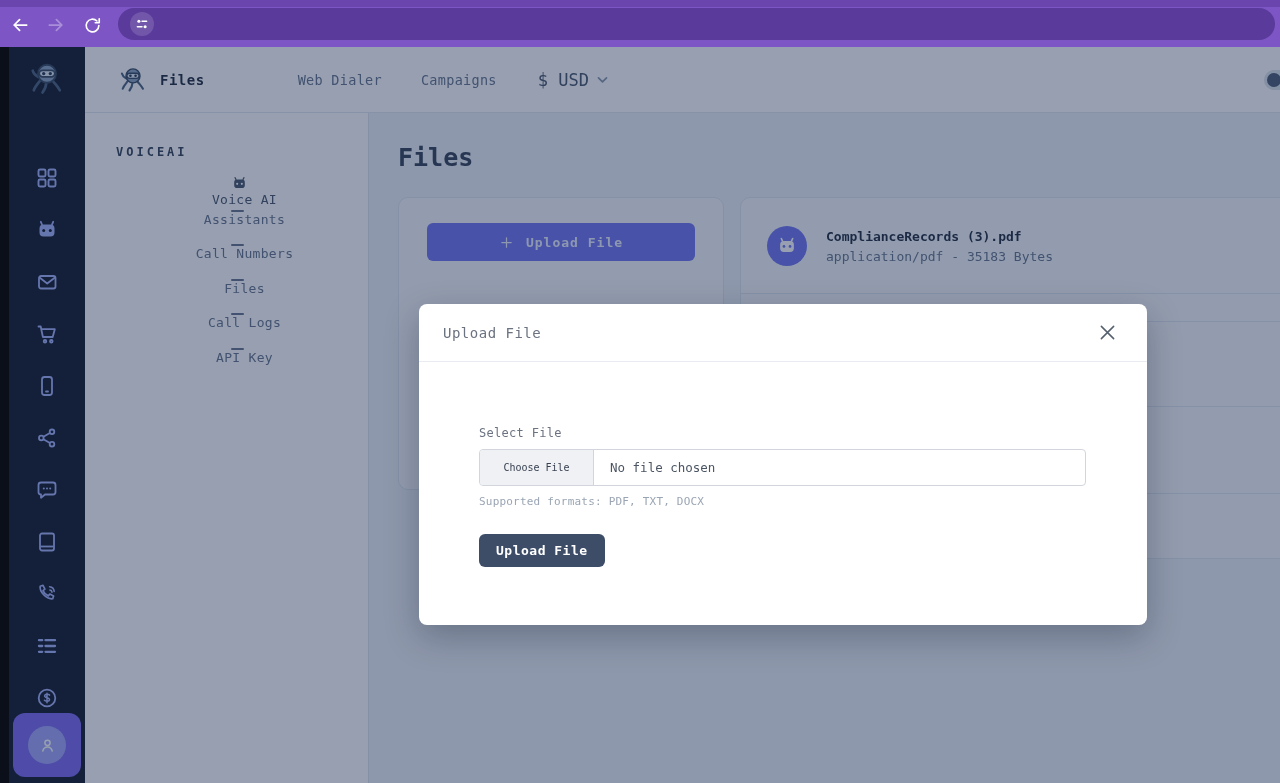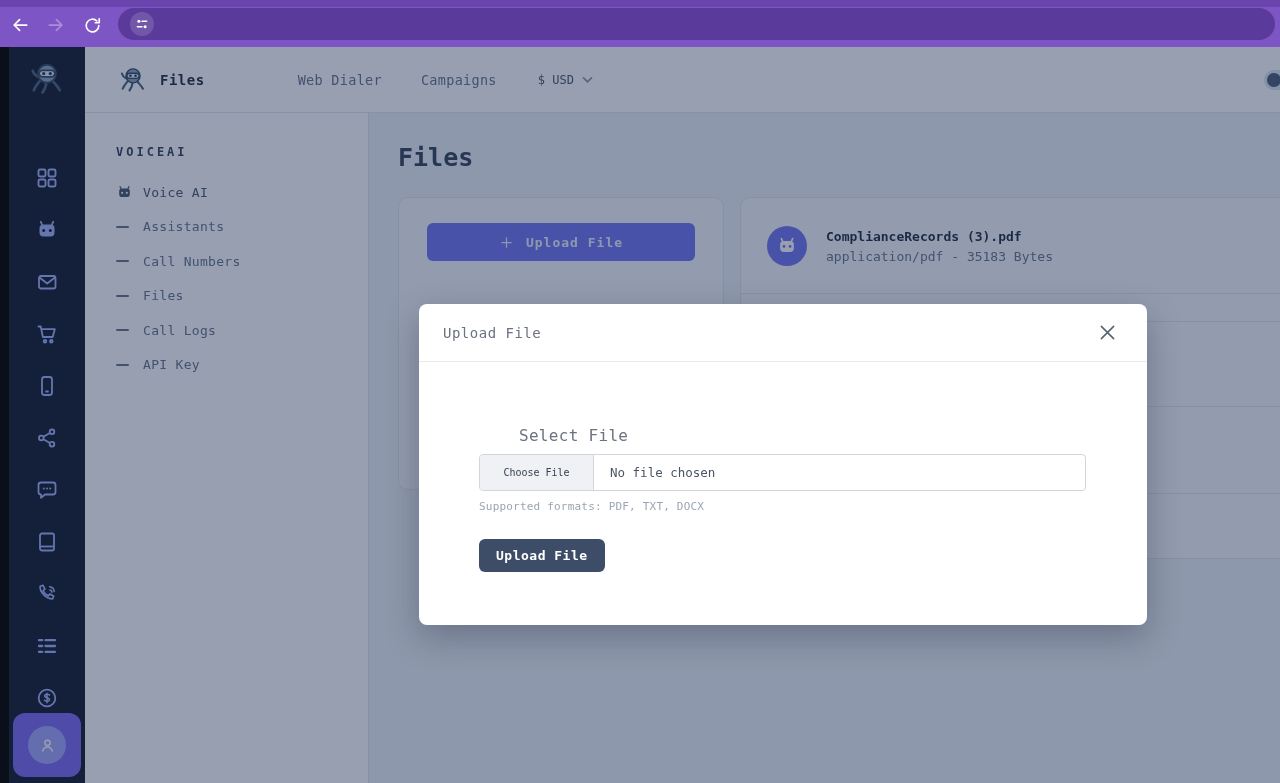--- a/index.html
+++ b/index.html
@@ -35,34 +35,34 @@
     display:flex; align-items:center; justify-content:center; cursor:pointer; }
 
   
   .header { position:absolute; top:0; left:76px; width:1204px; height:66px; background:#ffffff;
     border-bottom:1px solid #e2e8f0; display:flex; align-items:center; }
   .header-logo { width:28px; height:28px; margin-left:34px; }
   .brand { font-size:14px; font-weight:700; color:#1e293b; margin-left:13px; letter-spacing:.5px; }
   .hlink { font-size:13.5px; color:#64748b; cursor:pointer; letter-spacing:.3px; }
   .hlink.l1 { margin-left:93px;text-align:center; }
   .hlink.l2 { margin-left:39px; }
-  .currency { margin-left:41px; display:flex; align-items:center; gap:8px; font-size:12px;
+  .currency { margin-left:41px; display:flex; align-items:center; gap:8px; font-size:17px;
     color:#475569; cursor:pointer; }
   .toggle { position:absolute; right:-9px; top:23px; width:34px; height:20px; border-radius:10px;
     background:#dde3ea; cursor:pointer; }
   .toggle-knob { position:absolute; left:3px; top:3px; width:14px; height:14px; border-radius:50%;
     background:#4c5a74; }
 
   
   .submenu { position:absolute; top:66px; left:76px; width:284px; height:670px; background:#ffffff;
     border-right:1px solid #dde3ec; }
   .submenu-section { margin:32px 0 0 31px; font-size:12px; font-weight:700; letter-spacing:3px;
     color:#334155; }
   .side-list { margin-top:16px; }
-  .side-item { display:flex; align-items:center; height:34.5px; padding-left:31px; cursor:pointer; }
+  .side-item { display:flex; align-items:center; height:34.5px; padding-left:31px; cursor:pointer;flex-direction:column; }
   .side-item .si-icon { width:22px; display:flex; align-items:center; }
   .side-item .si-label { font-size:13px; color:#64748b; margin-left:5px; letter-spacing:.3px; }
   .side-item.first .si-label { color:#475569; }
   .dash { width:13px; height:2px; border-radius:1px; background:#64748b; }
 
   
   .main { position:absolute; top:66px; left:360px; width:920px; height:670px; background:#eef2f7; }
   .page-title { position:absolute; left:29px; top:30px; font-size:25px; font-weight:700; color:#334155; }
   .card { position:absolute; background:#f7fafc; border:1px solid #dfe5ee; border-radius:10px; }
   .card-upload { left:29px; top:84px; width:326px; height:293px; }
@@ -82,21 +82,21 @@
   
   .backdrop { position:absolute; inset:0; background:rgba(25,42,80,0.45); }
   .modal { position:absolute; left:410px; top:257px; width:728px; height:321px; background:#ffffff;
     border-radius:8px; box-shadow:0 12px 34px rgba(10,20,40,.28); }
   .modal-head { height:58px; display:flex; align-items:center; justify-content:space-between;
     padding:0 26px 0 24px; border-bottom:1px solid #e8ebf0; }
   .modal-title { font-size:14px; color:#6b7280; letter-spacing:.5px; }
   .modal-close { border:none; background:transparent; cursor:pointer; width:28px; height:28px;
     display:flex; align-items:center; justify-content:center; }
   .modal-body { padding:64px 60px 0 60px; }
-  .field-label { font-size:16px; color:#6b7280; letter-spacing:.3px;margin-left:40px; }
+  .field-label { font-size:12px; color:#6b7280; letter-spacing:.3px; }
   .file-input { margin-top:9px; width:607px; height:37px; border:1px solid #d2d6dc; border-radius:4px;
     display:flex; align-items:center; background:#ffffff; cursor:pointer; }
   .choose-seg { height:100%; width:114px; background:#eff1f4; border-right:1px solid #d2d6dc;
     border-radius:3px 0 0 3px; display:flex; align-items:center; justify-content:center;
     font-size:10px; color:#374151; }
   .no-file { margin-left:16px; font-size:12.5px; color:#4b5563; }
   .formats-note { margin-top:9px; font-size:11px; color:#9aa5b3; letter-spacing:.2px; }
   .submit-btn { margin-top:26px; height:33px; padding:0 17px; border:none; border-radius:6px;
     background:#3d4d68; color:#ffffff; font-family:"DejaVu Sans Mono", monospace; font-size:13px;
     font-weight:700; letter-spacing:.5px; cursor:pointer; }

